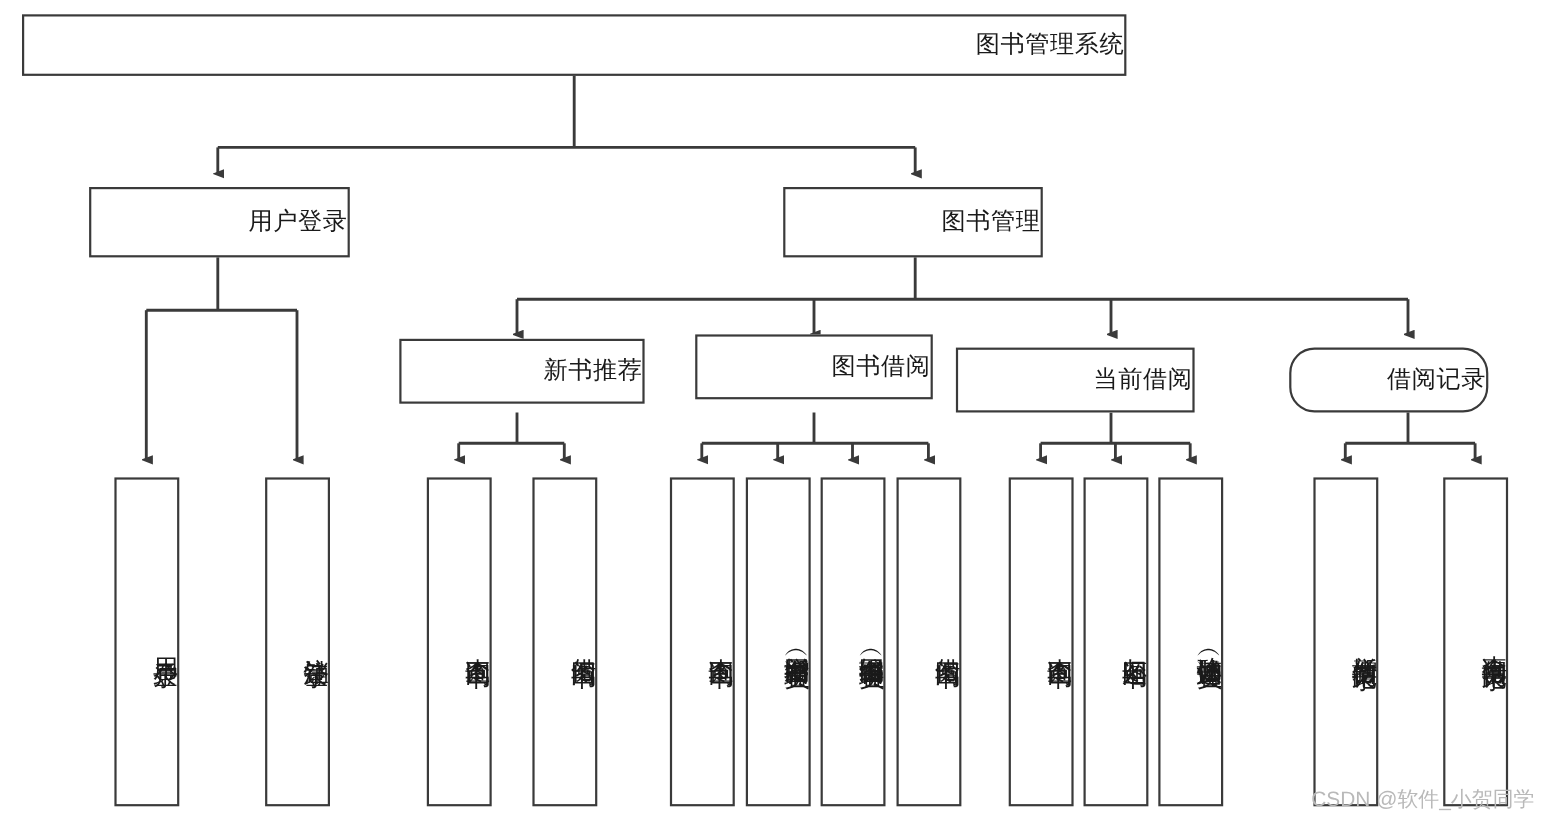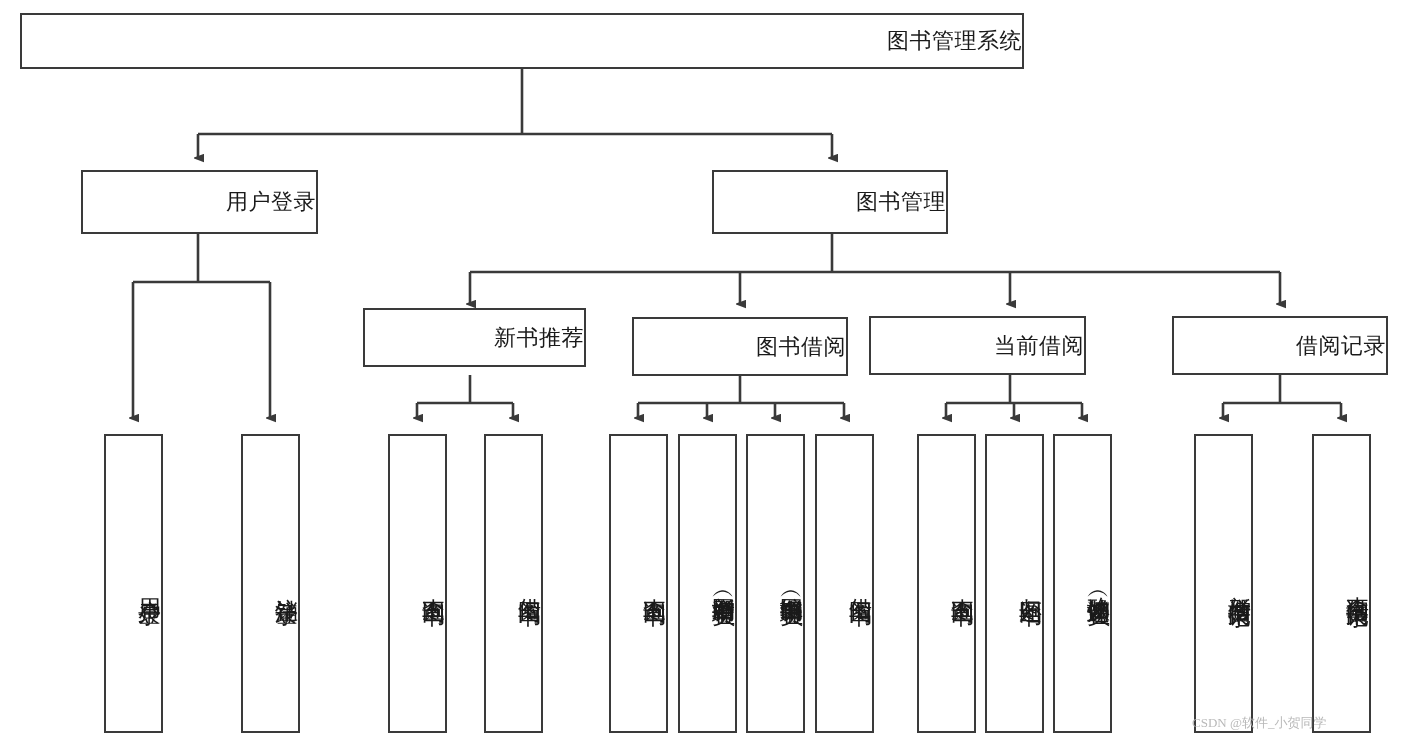--- a/index.html
+++ b/index.html
@@ -51,24 +51,24 @@
     letter-spacing: 2px;
     line-height: 1;
     white-space: nowrap;
   }
   .node.vert.tall .label {
     letter-spacing: 1px;
   }
   .watermark {
     position: absolute;
     color: #b9b9b9;
-    font-size: 13px;
+    font-size: 19px;
     white-space: nowrap;
     z-index: 3;
-    font-family: Liberation Serif, serif;
+    font-family: Liberation Sans, sans-serif;
   }
 </style>
 </head>
 <body>
 
 <div id="canvas">
 
   <svg class="edges" viewBox="0 0 1405 747" xmlns="http://www.w3.org/2000/svg">
     <defs>
       <marker id="arrow" markerWidth="10" markerHeight="10" refX="4.2" refY="6" orient="auto" markerUnits="userSpaceOnUse">
@@ -126,27 +126,27 @@
   <div class="node horiz" style="left:81px; top:170px; width:237px; height:64px;">
     <span class="label">用户登录</span>
   </div>
   <div class="node horiz" style="left:712px; top:170px; width:236px; height:64px;">
     <span class="label">图书管理</span>
   </div>
 
   <div class="node horiz" style="left:363px; top:308px; width:223px; height:59px;">
     <span class="label">新书推荐</span>
   </div>
-  <div class="node horiz" style="left:632px; top:317px; width:216px; height:59px;">
+  <div class="node horiz" style="left:632px; top:304px; width:216px; height:59px;">
     <span class="label">图书借阅</span>
   </div>
   <div class="node horiz" style="left:869px; top:316px; width:217px; height:59px;">
     <span class="label">当前借阅</span>
   </div>
-  <div class="node horiz" style="left:1172px; top:316px; width:216px; height:59px;">
+  <div class="node horiz" style="left:1172px; top:316px; width:181px; height:59px;border-radius:23px;">
     <span class="label">借阅记录</span>
   </div>
 
   <div class="node vert" style="left:104px; top:434px; width:59px; height:299px;">
     <span class="label">用户登录</span>
   </div>
   <div class="node vert" style="left:241px; top:434px; width:59px; height:299px;">
     <span class="label">注销登录</span>
   </div>
 

